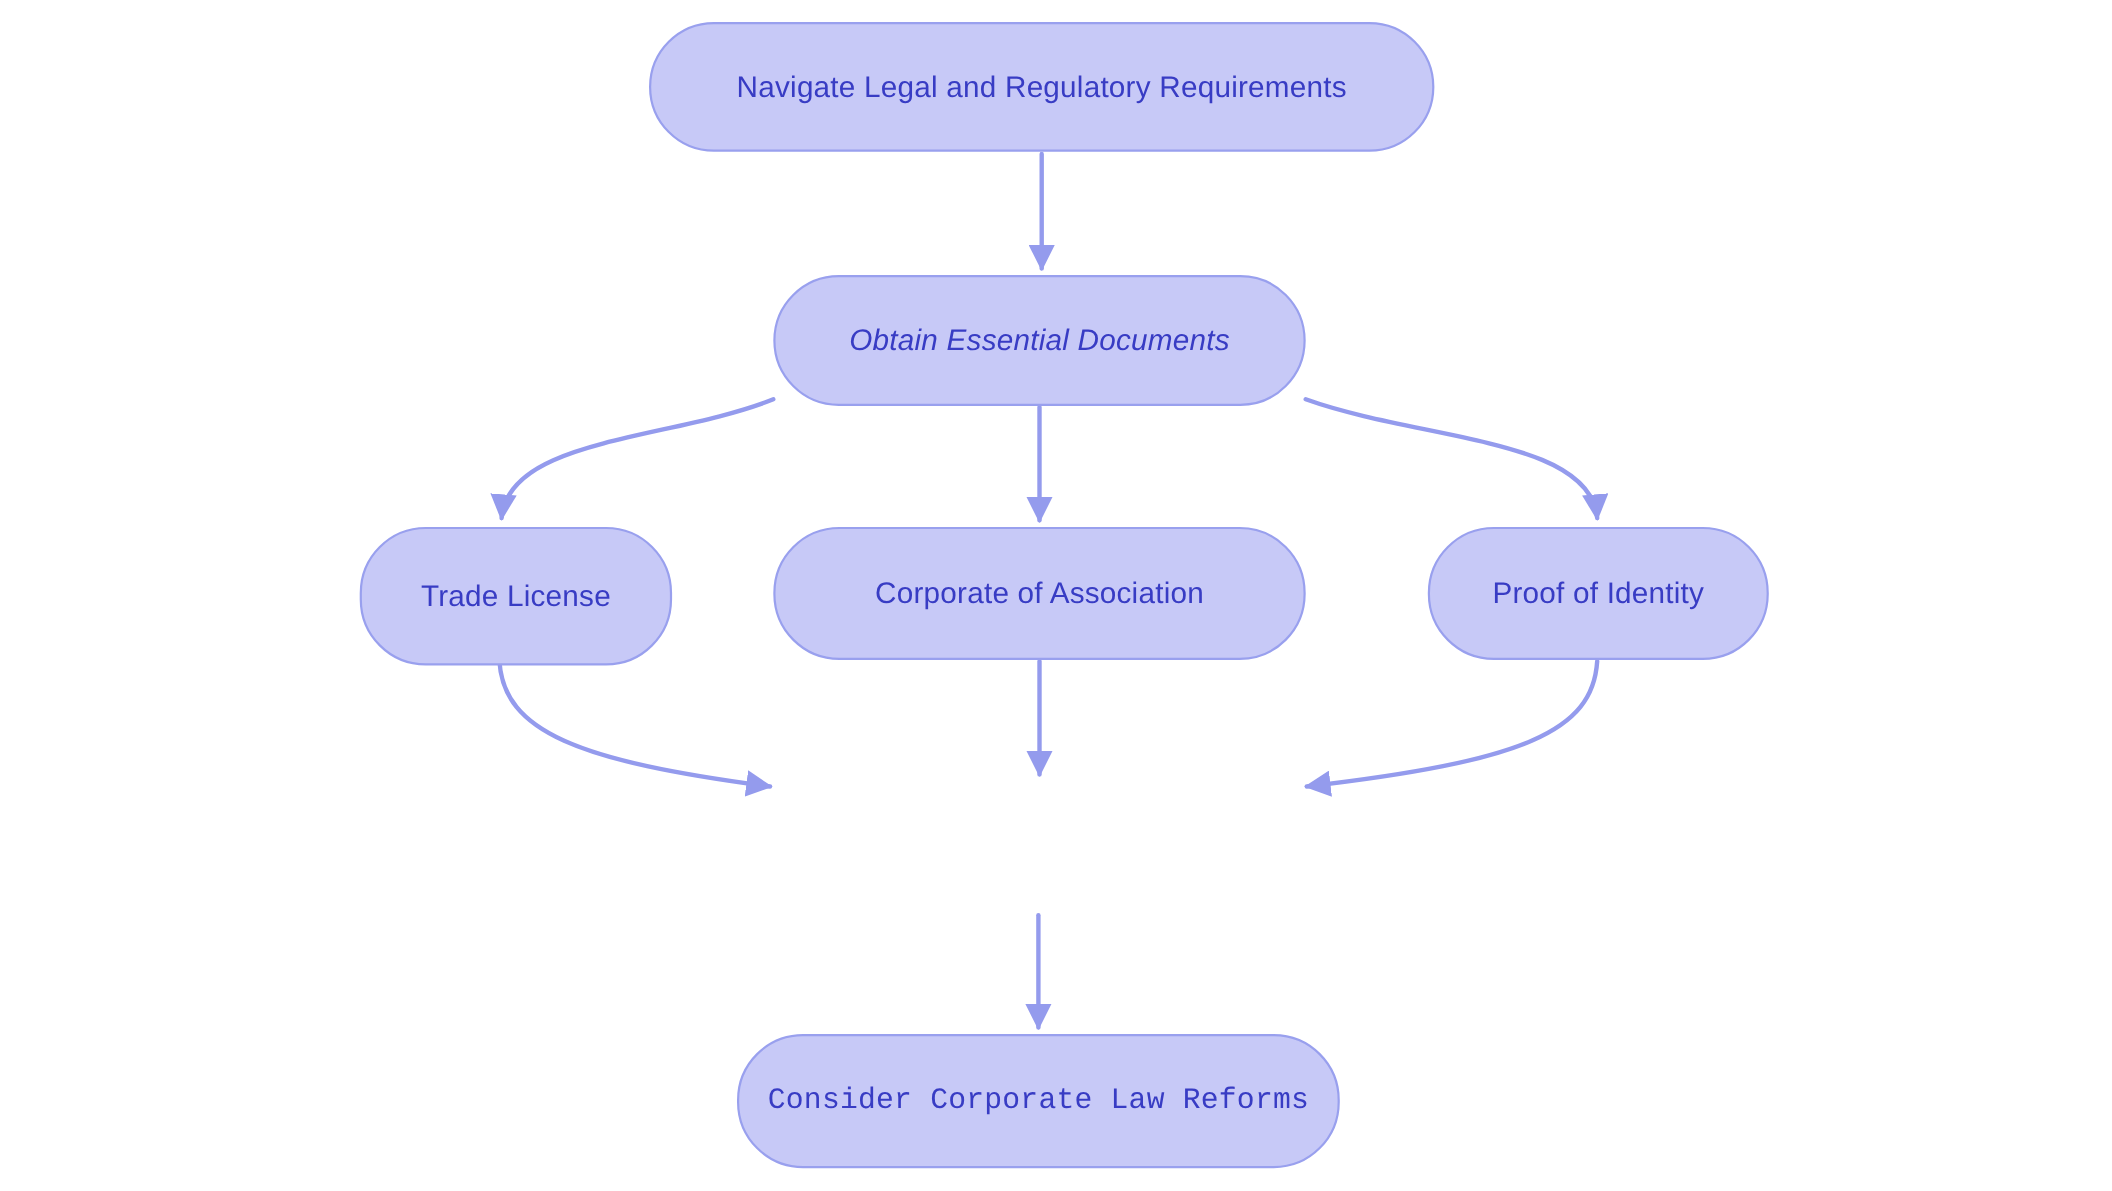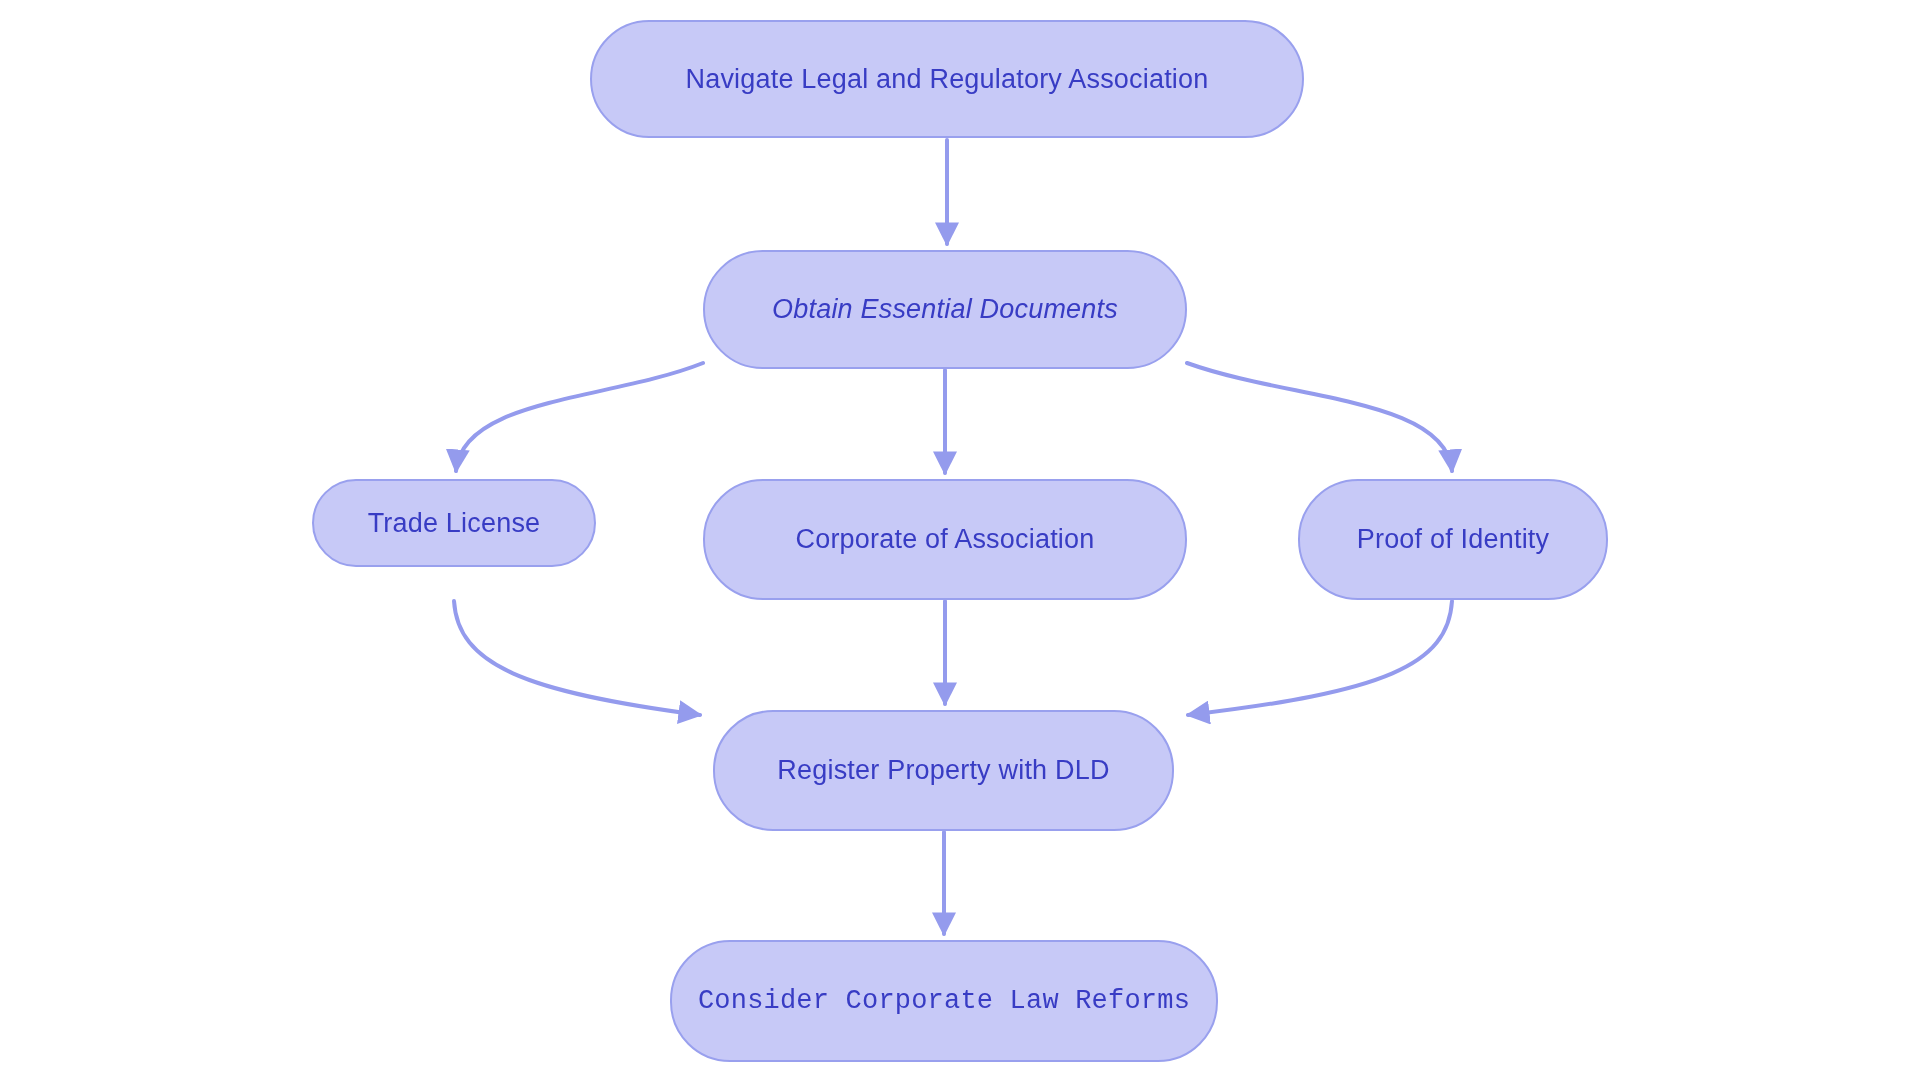--- a/index.html
+++ b/index.html
@@ -35,21 +35,21 @@
     color: #383cc4;
     font-size: 27px;
     letter-spacing: 0.2px;
     text-align: center;
     box-sizing: border-box;
     white-space: nowrap;
   }
   
   #n-navigate  { left: 590px;  top: 20px;  width: 714px; height: 118px; }
   #n-obtain    { left: 703px;  top: 250px; width: 484px; height: 119px; font-style: italic; }
-  #n-trade     { left: 312px;  top: 479px; width: 284px; height: 88px; }
+  #n-trade     { left: 327px;  top: 479px; width: 284px; height: 126px; }
   #n-memo      { left: 703px;  top: 479px; width: 484px; height: 121px; }
   #n-proof     { left: 1298px; top: 479px; width: 310px; height: 121px; }
   #n-register  { left: 713px;  top: 710px; width: 461px; height: 121px; }
   #n-consider  { left: 670px;  top: 940px; width: 548px; height: 122px; font-family: Liberation Mono, monospace; }
 </style>
 </head>
 <body>
 
 <div class="canvas">
 
@@ -65,40 +65,37 @@
       <path d="M945,370 L945,473" marker-end="url(#arrowhead)"></path>
       <path d="M1187,363 C1290,400 1446,398 1452,471" marker-end="url(#arrowhead)"></path>
       <path d="M454,601 C458,665 525,692 700,715" marker-end="url(#arrowhead)"></path>
       <path d="M945,601 L945,704" marker-end="url(#arrowhead)"></path>
       <path d="M1452,601 C1448,665 1385,692 1188,715" marker-end="url(#arrowhead)"></path>
       <path d="M944,832 L944,934" marker-end="url(#arrowhead)"></path>
     </g>
   </svg>
 
   <div class="node" id="n-navigate">
-    <span>Navigate Legal and Regulatory Association</span>
+    <span>Navigate Legal and Regulatory Requirements</span>
   </div>
 
   <div class="node" id="n-obtain">
     <span>Obtain Essential Documents</span>
   </div>
 
   <div class="node" id="n-trade">
     <span>Trade License</span>
   </div>
 
   <div class="node" id="n-memo">
     <span>Corporate of Association</span>
   </div>
 
   <div class="node" id="n-proof">
     <span>Proof of Identity</span>
   </div>
 
-  <div class="node" id="n-register">
-    <span>Register Property with DLD</span>
-  </div>
 
   <div class="node" id="n-consider">
     <span>Consider Corporate Law Reforms</span>
   </div>
 
 </div>
 
 </body></html>

